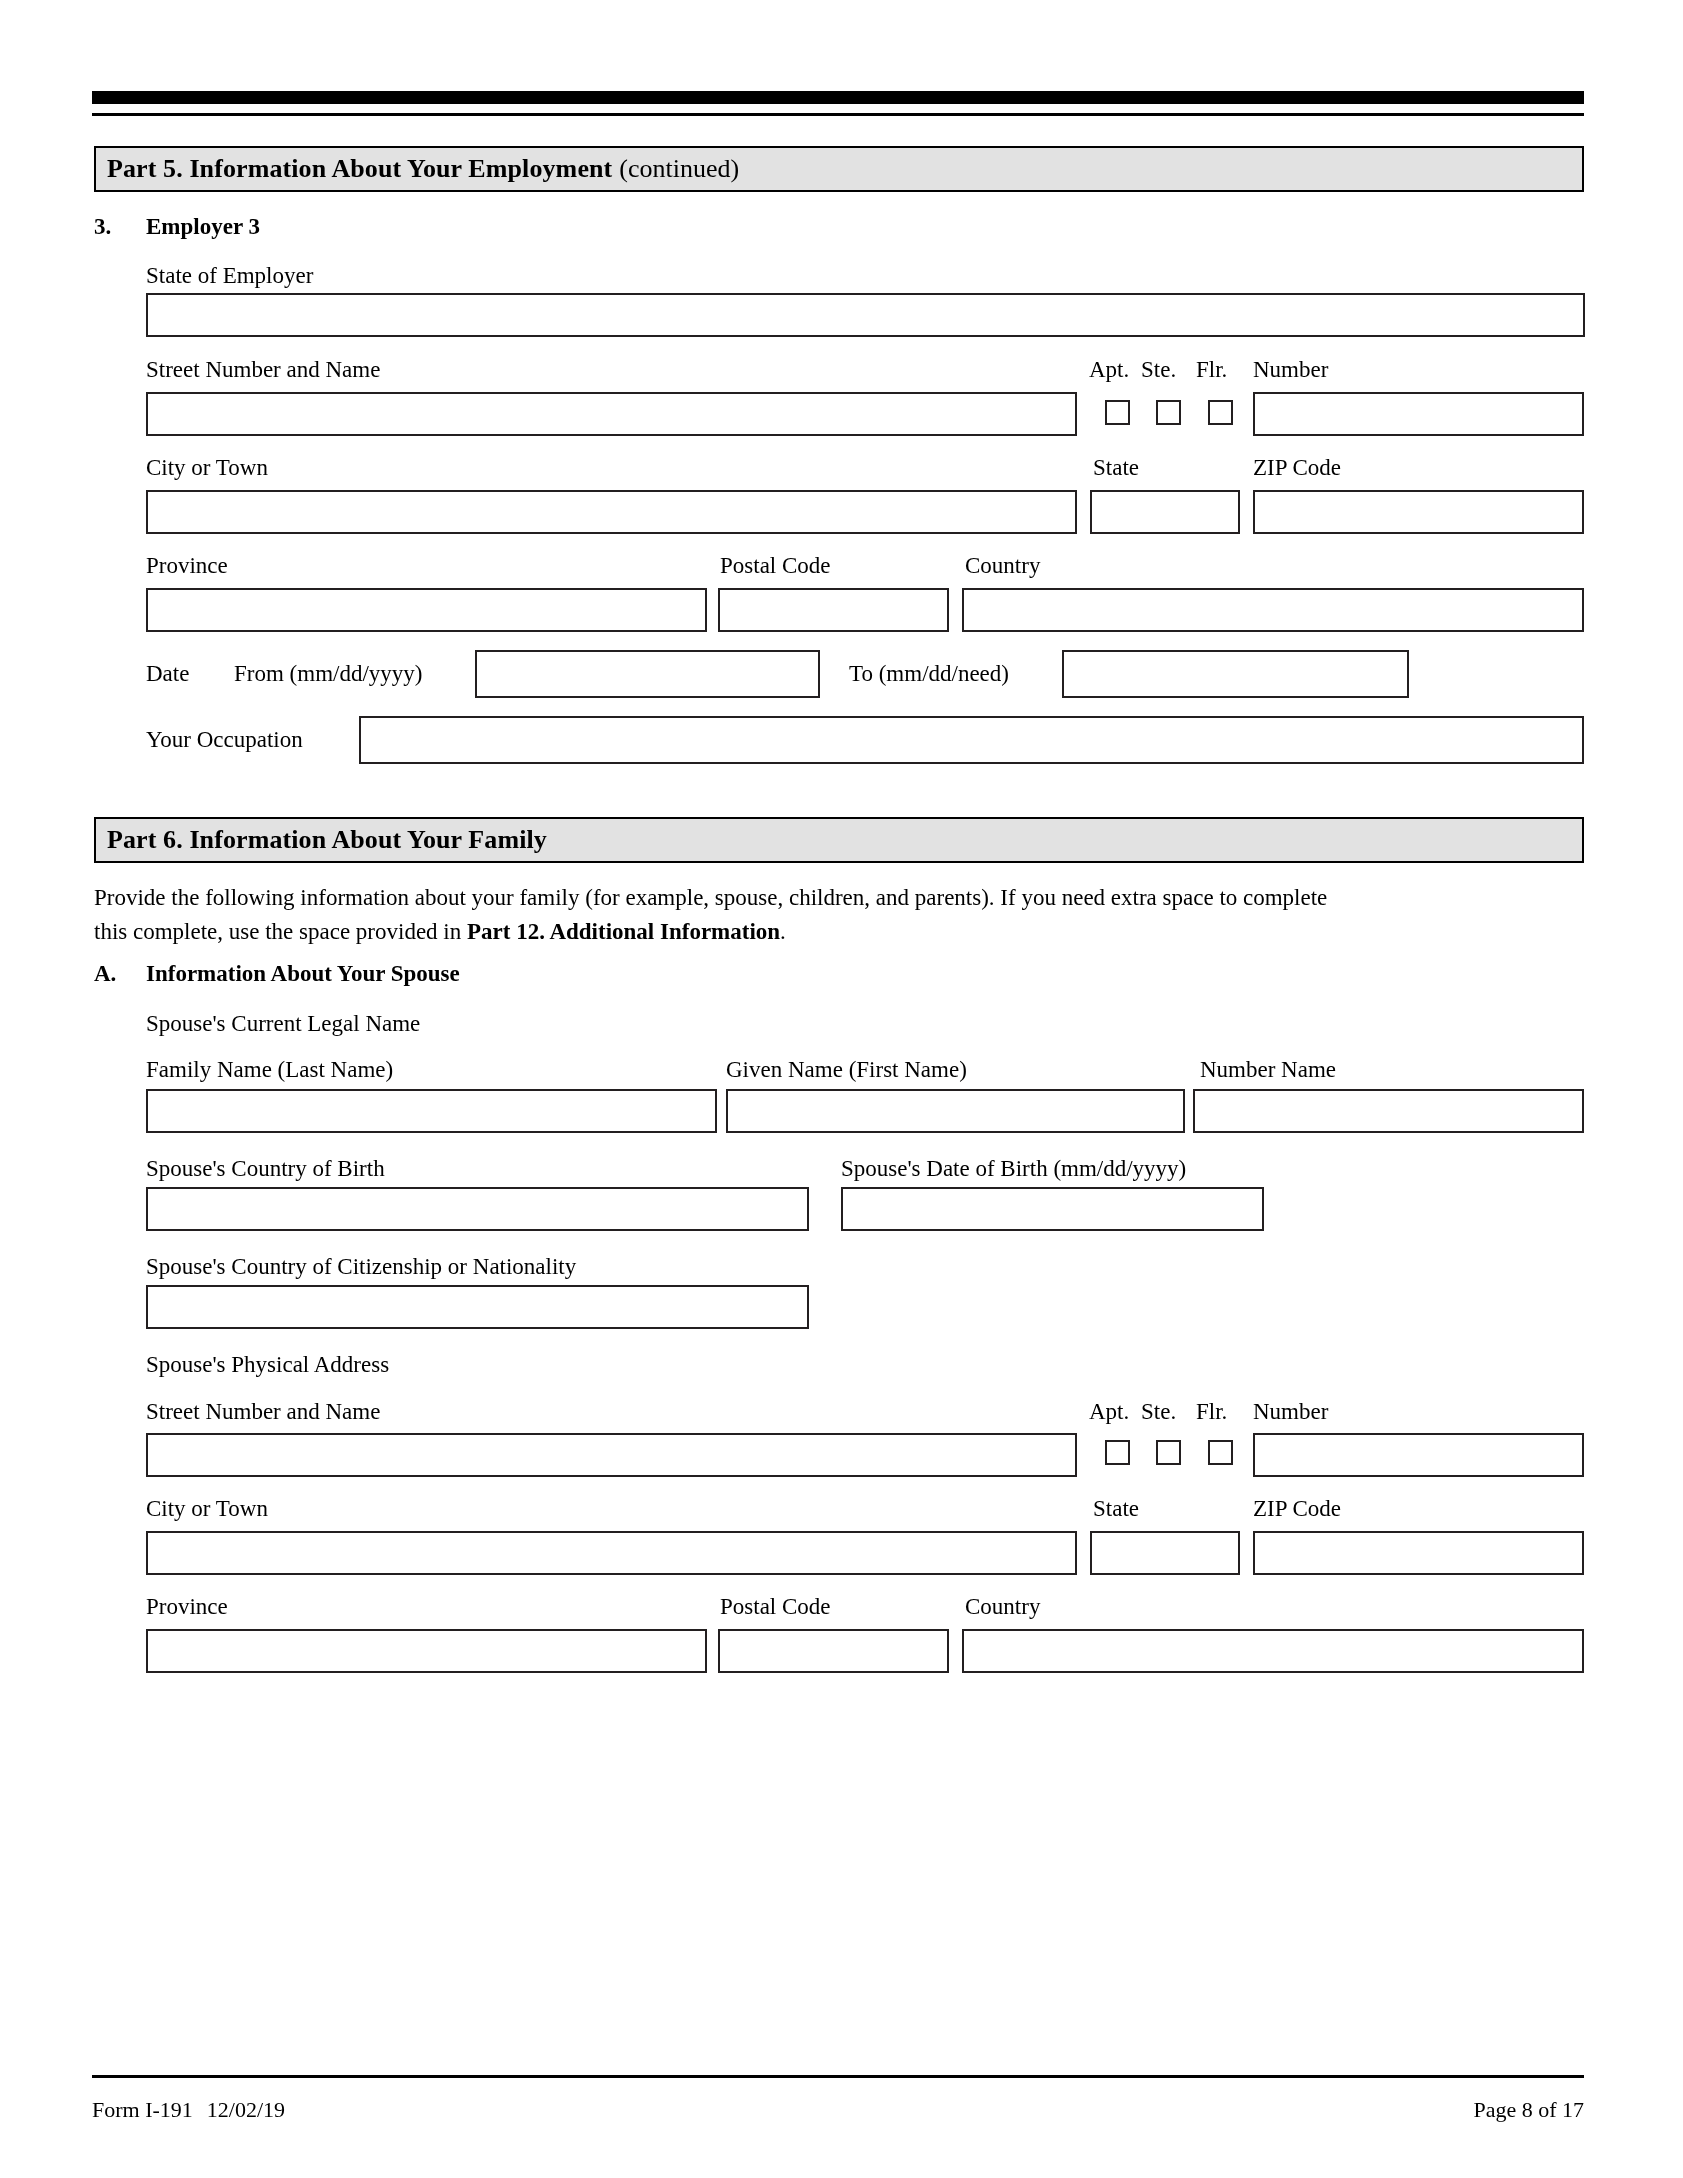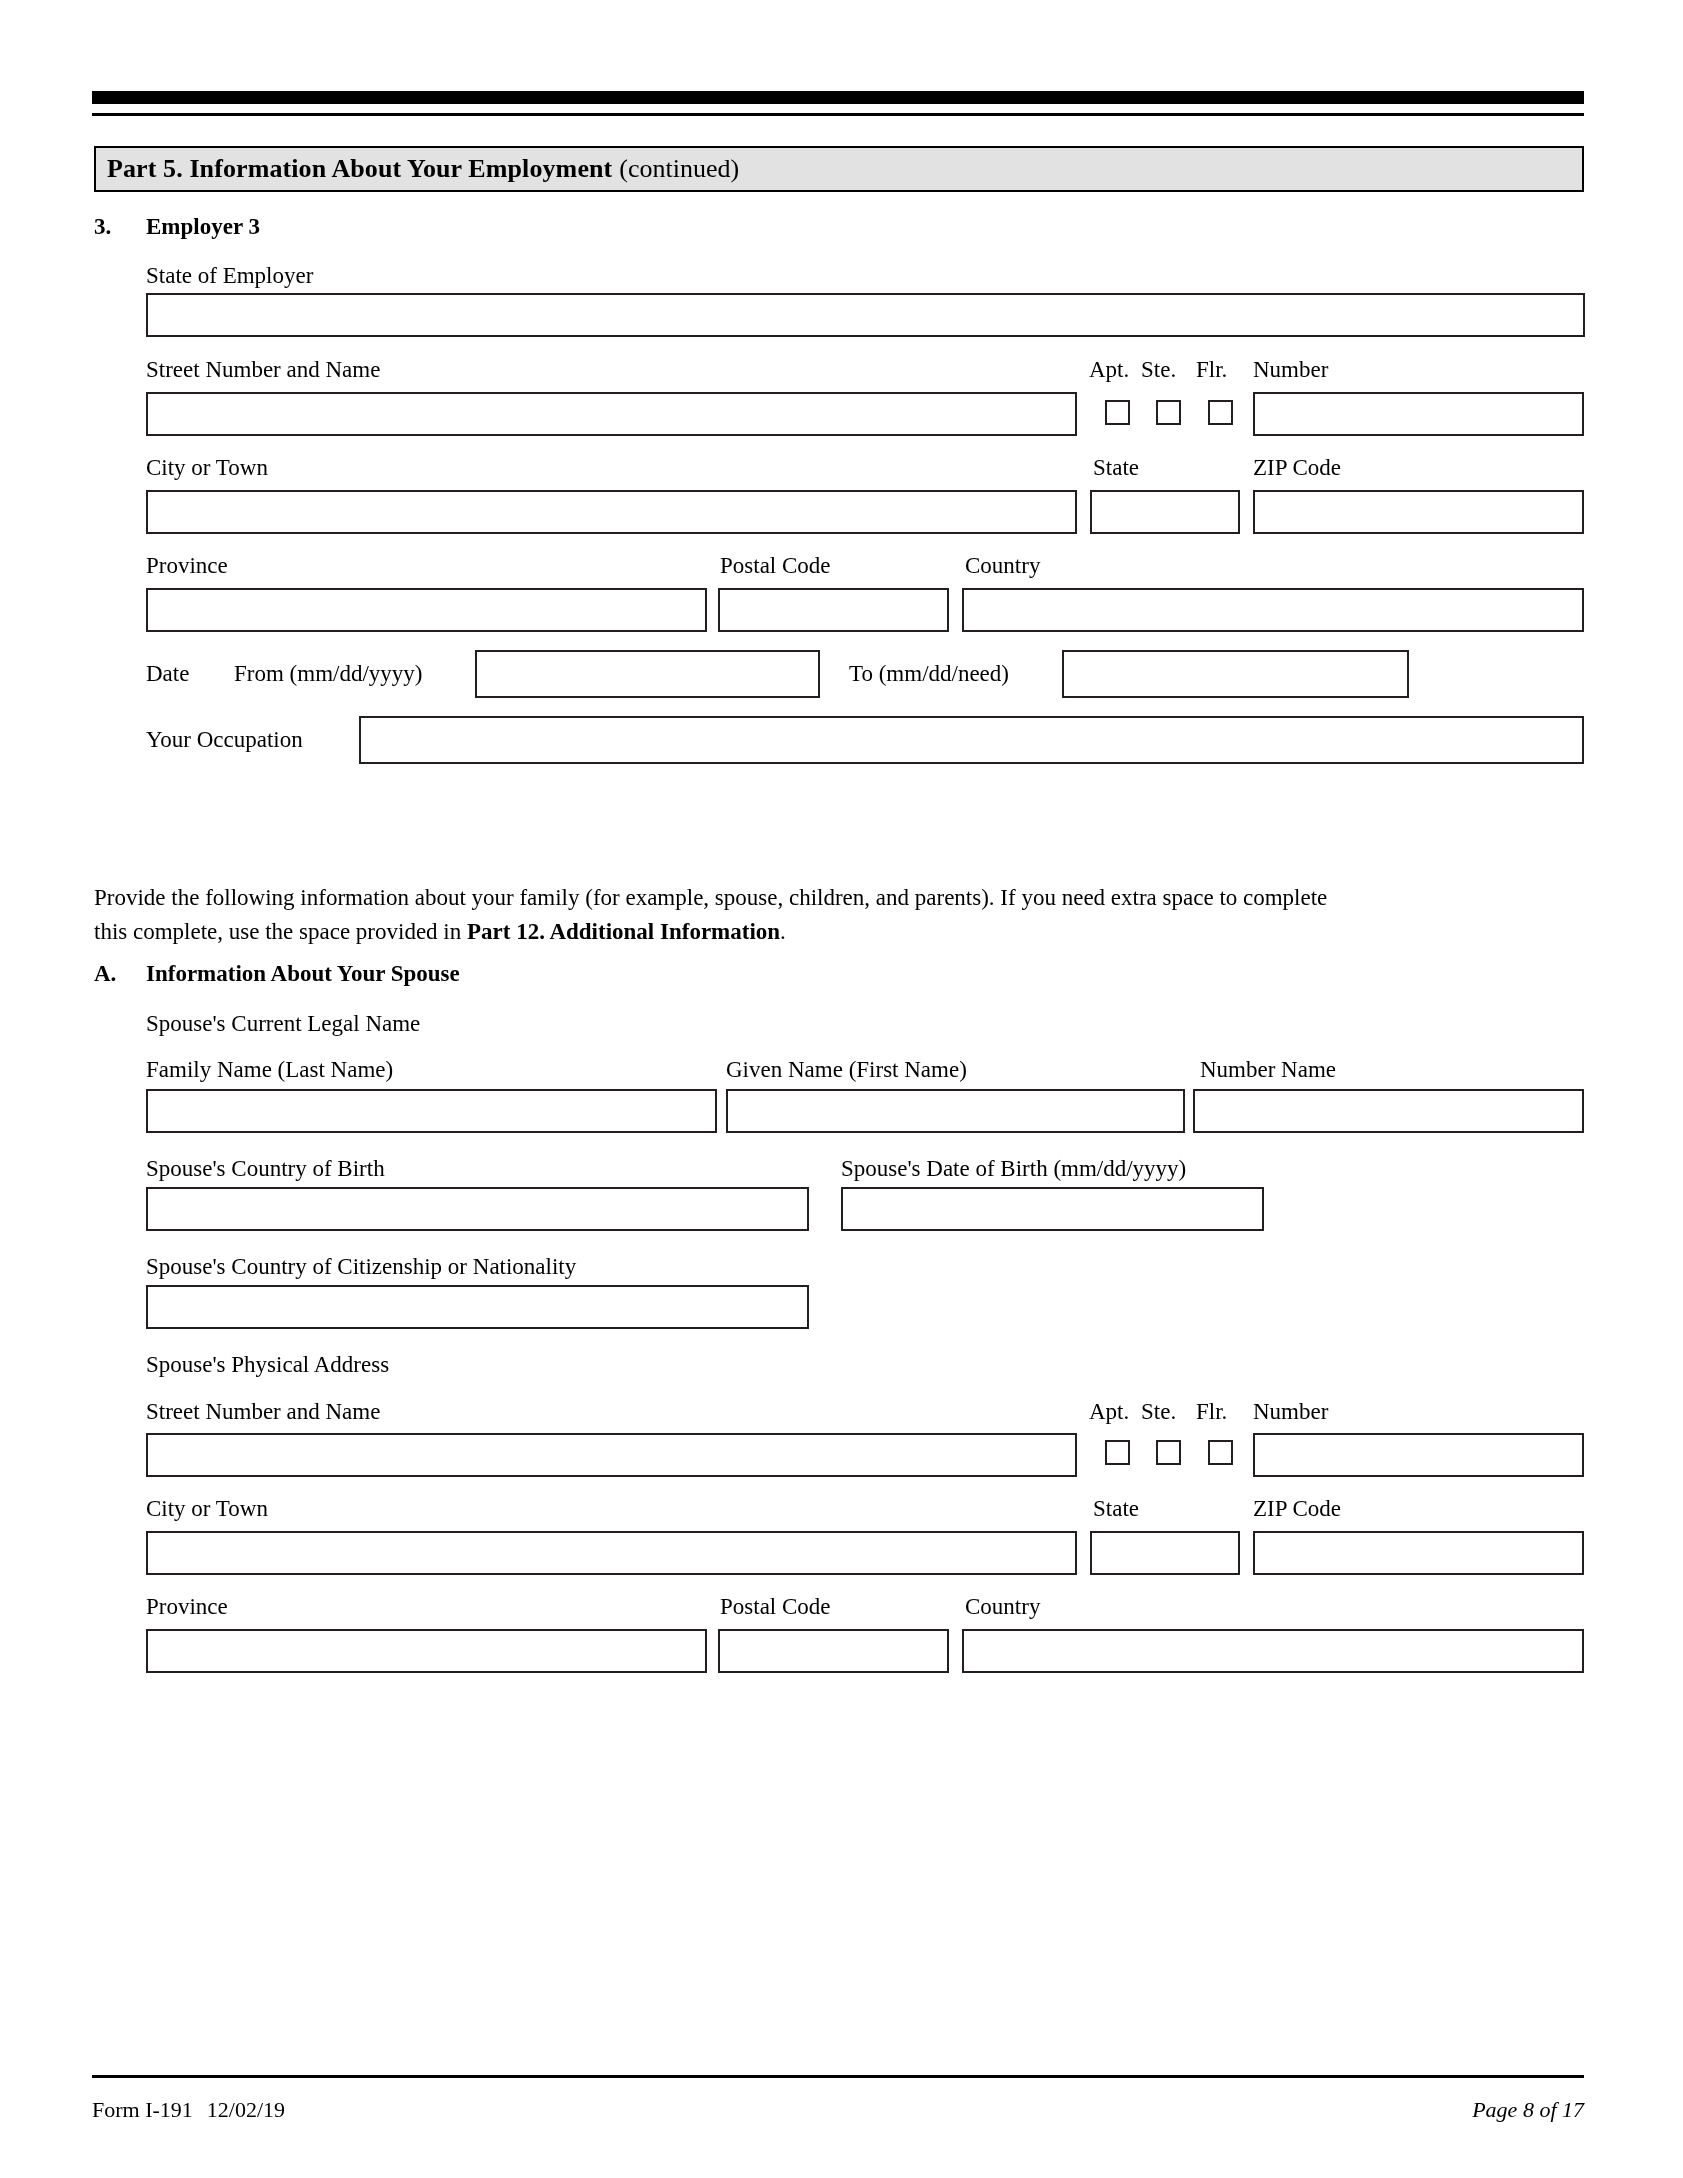--- a/index.html
+++ b/index.html
@@ -120,21 +120,20 @@
     font-size: 22px;
     white-space: nowrap;
   }
   .footer-right {
     position: absolute;
     right: 99px;
     top: 2097px;
     font-size: 22px;
     white-space: nowrap;
     text-align: right;
-    font-style: italic;
   }
   .fspace { display: inline-block; width: 14px; }
 </style>
 </head>
 <body>
 
 <div class="page">
 
   <div class="top-bar"></div>
   <div class="top-rule"></div>
@@ -180,20 +179,23 @@
 
   <div class="lbl" style="left:146px; top:660px;">Date</div>
   <div class="lbl" style="left:234px; top:660px;">From (mm/dd/yyyy)</div>
   <div class="box" style="left:475px; top:650px; width:345px; height:48px;"></div>
   <div class="lbl" style="left:849px; top:660px;">To (mm/dd/need)</div>
   <div class="box" style="left:1062px; top:650px; width:347px; height:48px;"></div>
 
   <div class="lbl" style="left:146px; top:726px;">Your Occupation</div>
   <div class="box" style="left:359px; top:716px; width:1225px; height:48px;"></div>
 
+  <div class="part-header" style="top:817px;">
+    <span class="ph-strong">Part 6.  Information About Your Family</span>
+  </div>
 
   <div class="para" style="left:94px; top:881px;">
     <span>Provide the following information about your family (for example, spouse, children, and parents).  If you need extra space to complete</span><br>
     <span>this complete, use the space provided in </span><b>Part 12. Additional Information</b><span>.</span>
   </div>
 
   <div class="lbl-bold" style="left:94px; top:960px;">A.</div>
   <div class="lbl-bold" style="left:146px; top:960px;">Information About Your Spouse</div>
 
   <div class="lbl" style="left:146px; top:1010px;">Spouse's Current Legal Name</div>

